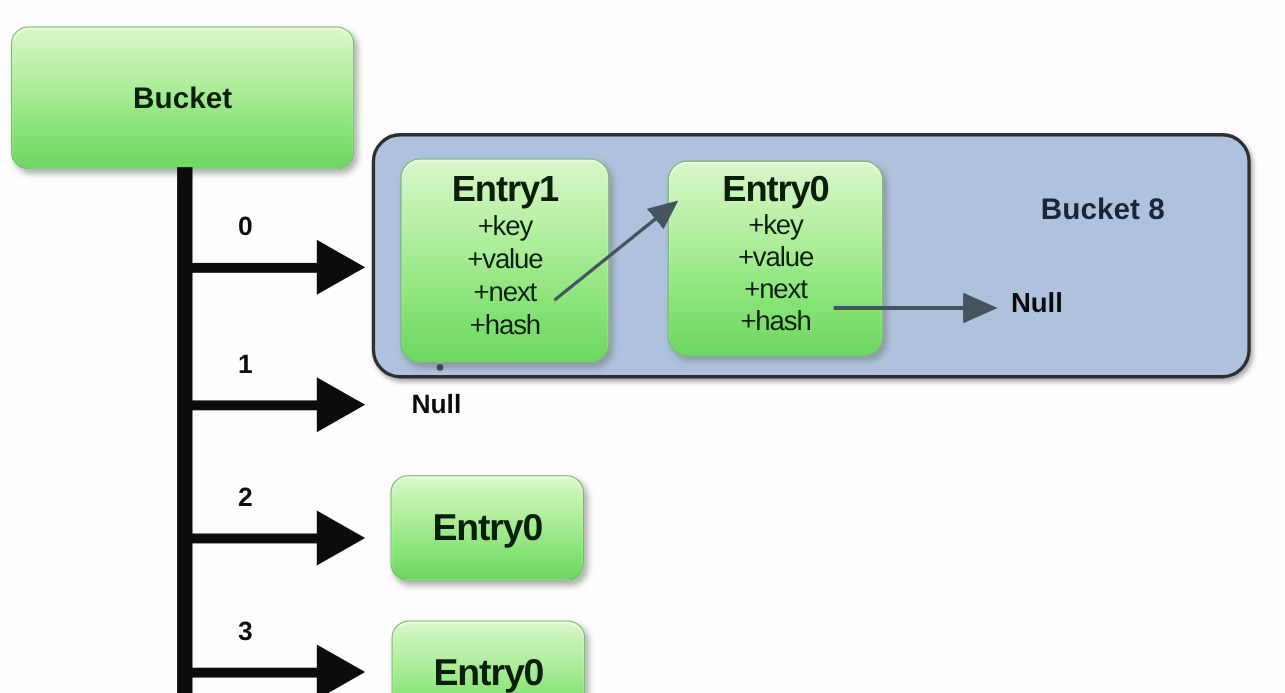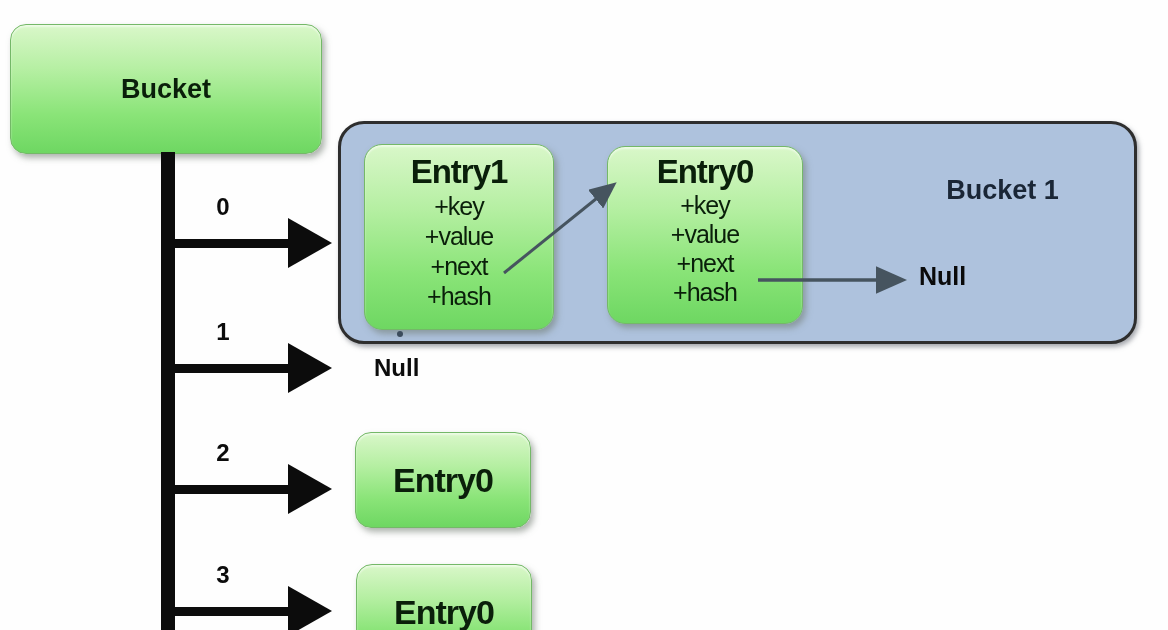--- a/index.html
+++ b/index.html
@@ -150,21 +150,21 @@
   </div>
 
   <div class="index-label" style="top:561px">3</div>
   <div class="branch-line" style="top:607px"></div>
   <div class="branch-arrowhead" style="top:586px"></div>
   <div class="green-box entry-simple entry0-row3">
     <span>Entry0</span>
   </div>
 
   <div class="bucket-panel"></div>
-  <div class="bucket-label">Bucket 1</div>
+  <div class="bucket-label">Bucket 8</div>
 
   <div class="green-box entry-detailed entry1-box">
     <div class="entry-title">Entry1</div>
     <div class="entry-field">+key</div>
     <div class="entry-field">+value</div>
     <div class="entry-field">+next</div>
     <div class="entry-field">+hash</div>
   </div>
 
   <div class="green-box entry-detailed entry0-bucket-box">

